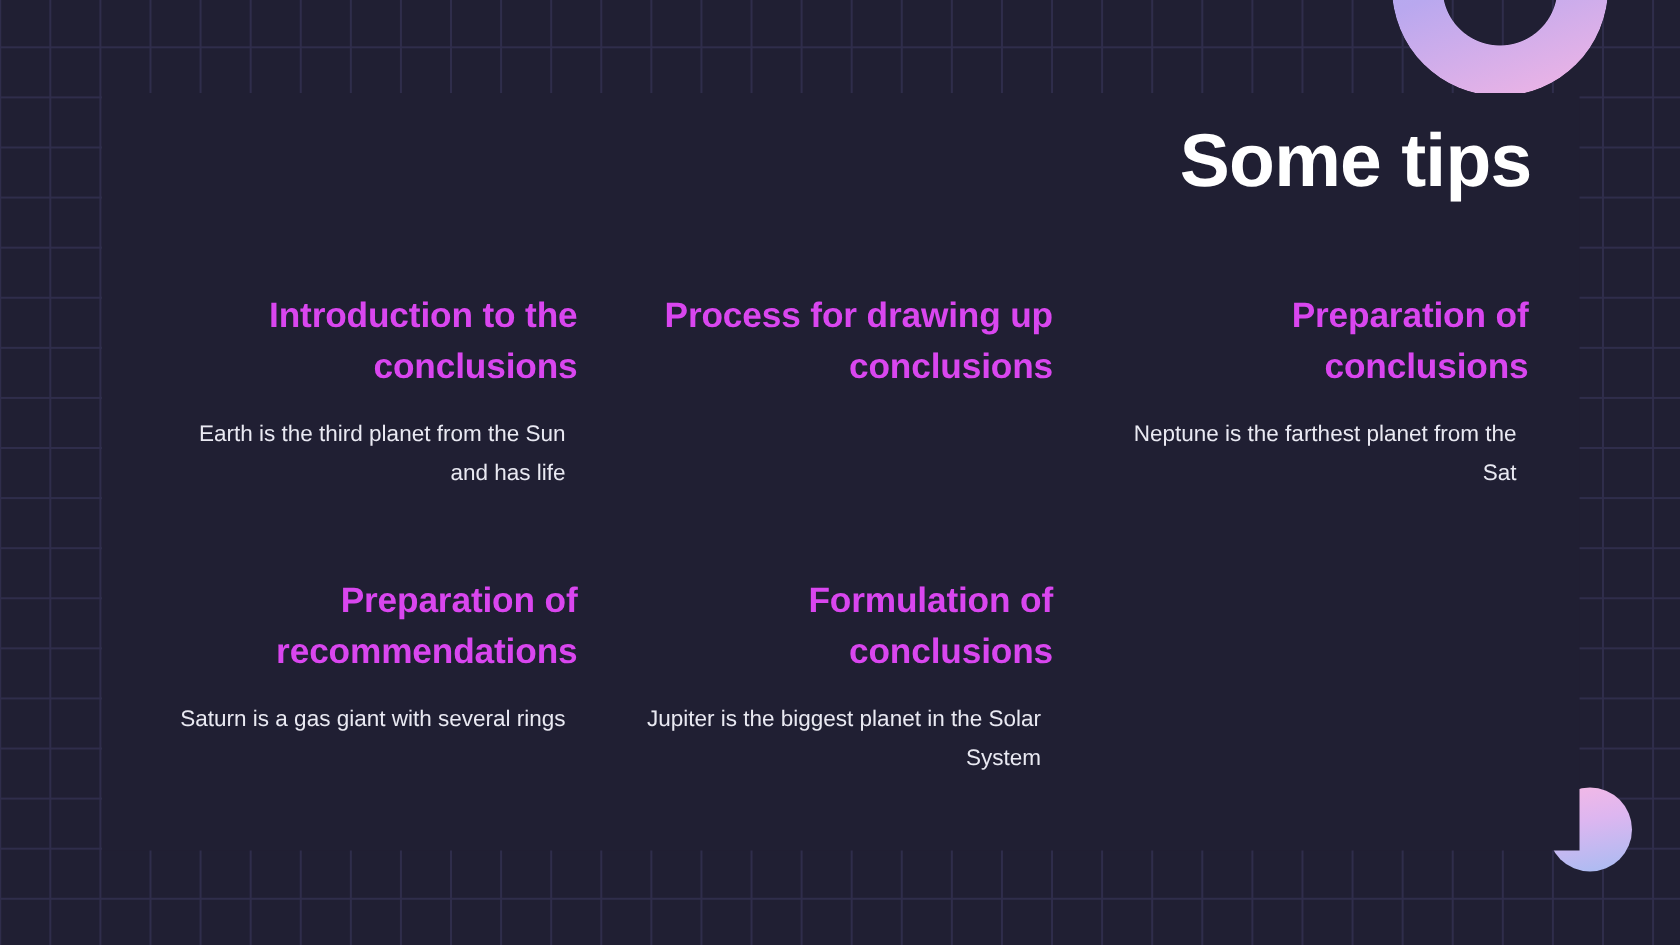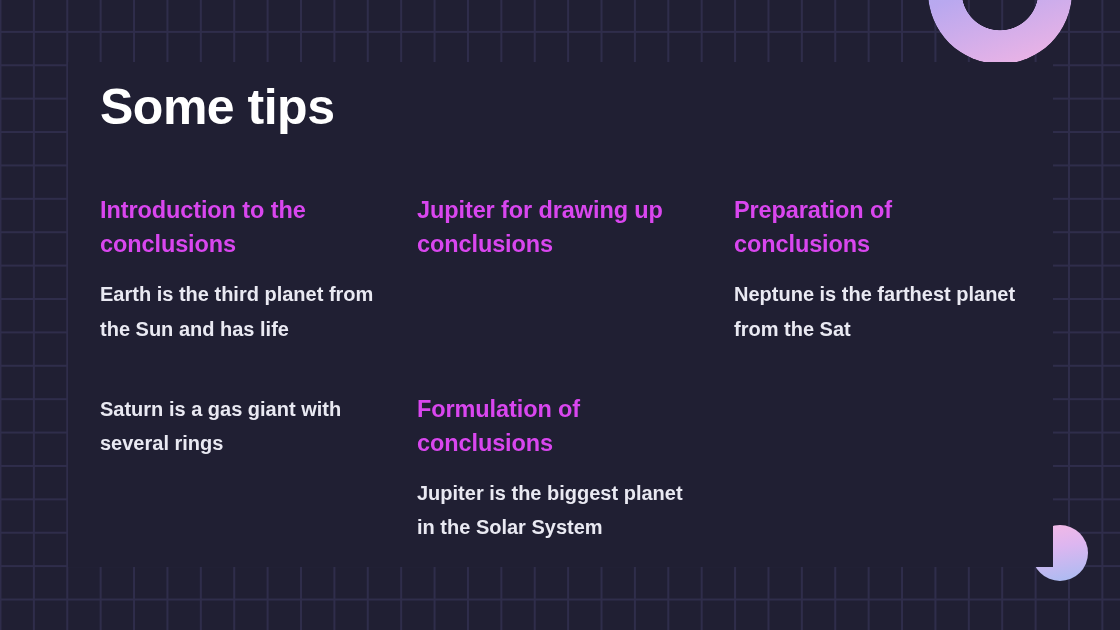--- a/index.html
+++ b/index.html
@@ -70,20 +70,21 @@
 
   
   .content {
     position: absolute;
     left: 68px;
     top: 62px;
     width: 985px;
     height: 505px;
     box-sizing: border-box;
     padding: 18px 32px 0 32px;
+    text-align: right;
   }
 
   .page-title {
     margin: 0;
     color: #ffffff;
     font-size: 50px;
     font-weight: 700;
     letter-spacing: -0.5px;
     line-height: 1.1;
   }
@@ -104,24 +105,24 @@
   .tip-heading {
     margin: 0 0 16px 0;
     color: #d946ef;
     font-size: 23.5px;
     font-weight: 700;
     line-height: 1.45;
     letter-spacing: -0.1px;
   }
 
   .tip-body {
-    margin: 0;
+    margin: 8px;
     color: #e9e9f2;
-    font-size: 20px;
-    font-weight: 700;
+    font-size: 15px;
+    font-weight: 400;
     line-height: 1.72;
     letter-spacing: 0px;
   }
 </style>
 </head>
 <body>
 
 <div class="slide">
 
   <div class="grid-bg"></div>
@@ -136,30 +137,31 @@
     <h1 class="page-title">Some tips</h1>
 
     <div class="tips-grid">
 
       <div class="tip-item">
         <h2 class="tip-heading">Introduction to the conclusions</h2>
         <p class="tip-body">Earth is the third planet from the Sun and has life</p>
       </div>
 
       <div class="tip-item">
-        <h2 class="tip-heading">Jupiter for drawing up conclusions</h2>
+        <h2 class="tip-heading">Process for drawing up conclusions</h2>
       </div>
 
       <div class="tip-item">
         <h2 class="tip-heading">Preparation of conclusions</h2>
         <p class="tip-body">Neptune is the farthest planet from the Sat</p>
       </div>
 
 
       <div class="tip-item">
+        <h2 class="tip-heading">Preparation of recommendations</h2>
         <p class="tip-body">Saturn is a gas giant with several rings</p>
       </div>
 
       <div class="tip-item">
         <h2 class="tip-heading">Formulation of conclusions</h2>
         <p class="tip-body">Jupiter is the biggest planet in the Solar System</p>
       </div>
 
     </div>
   </div>

